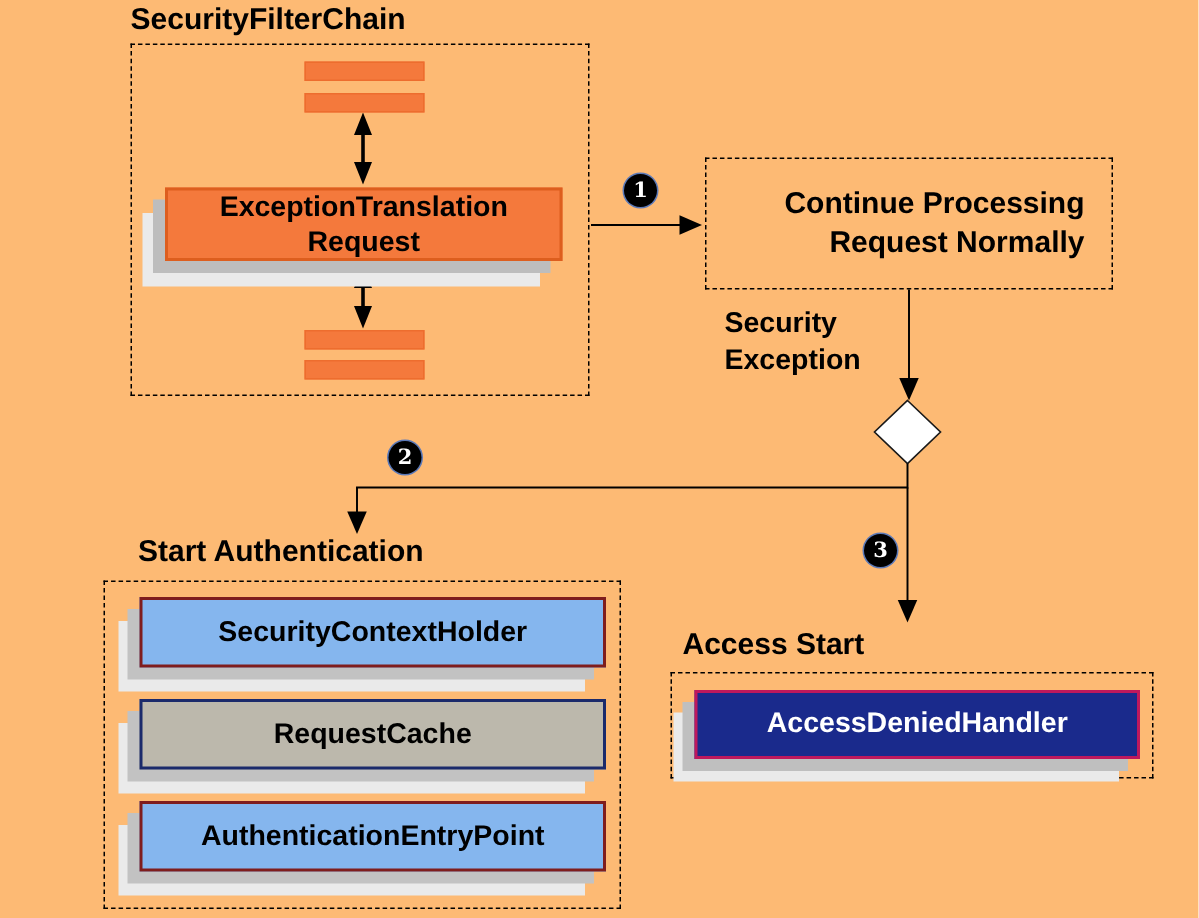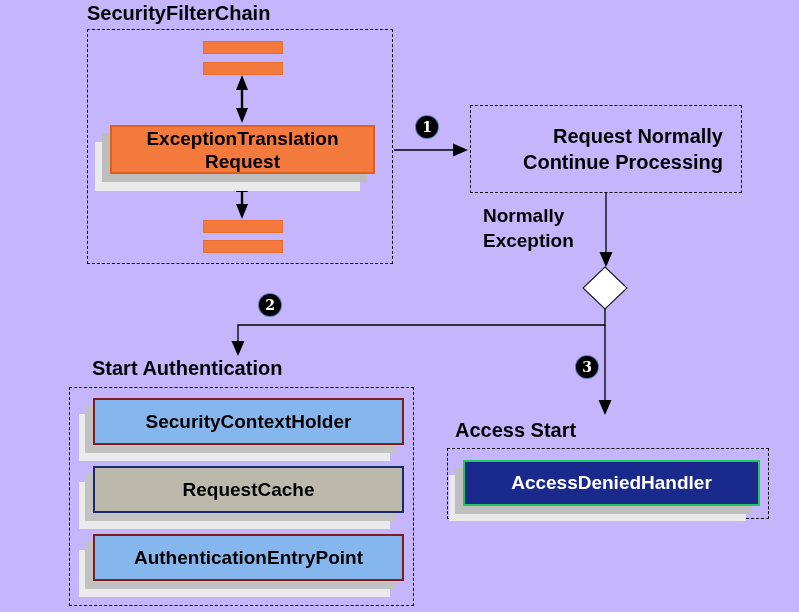--- a/index.html
+++ b/index.html
@@ -1,17 +1,17 @@
 <!DOCTYPE html>
 <html><head>
 <meta charset="utf-8">
 <style>
   html,body{margin:0;padding:0;background:#ffffff;}
   .canvas{
-    position:relative;width:799px;height:612px;background:#c4b5fd;overflow:hidden;
+    position:relative;width:799px;height:612px;background:#fdba74;overflow:hidden;
     font-family:"Liberation Sans",sans-serif;color:#000;
   }
   .overlay{position:absolute;left:0;top:0;width:799px;height:612px;pointer-events:none;}
 
   .big-title{position:absolute;font-size:20px;font-weight:bold;white-space:nowrap;}
   .fc-title{left:87px;top:2px;}
   .sa-title{left:92px;top:357px;}
   .ad-title{left:455px;top:419px;}
 
   .dashed{position:absolute;border:1px dashed #000;background:transparent;box-sizing:border-box;}
@@ -39,21 +39,21 @@
     position:absolute;left:23px;width:311px;height:47px;box-sizing:border-box;
     display:flex;justify-content:center;align-items:center;
     font-size:19px;font-weight:bold;
     box-shadow:-8px 8px 0 #C2C2C2,-14px 16px 0 #EAEAEA;
   }
   .box-blue{background:#85B6EE;border:2px solid #7f1d1d;color:#000;}
   .box-gray{background:#BCB8AC;border:2px solid #1B2A6B;color:#000;}
   .sa-1{top:10px;} .sa-2{top:78px;} .sa-3{top:146px;text-align:right;}
   .box-navy{
     position:absolute;left:15px;top:11px;width:297px;height:46px;box-sizing:border-box;
-    background:#1A2A8C;border:2px solid #22c55e;color:#ffffff;
+    background:#1A2A8C;border:2px solid #be185d;color:#ffffff;
     display:flex;justify-content:center;align-items:center;
     font-size:19px;font-weight:bold;
     box-shadow:-8px 8px 0 #BFBFBF,-14px 15px 0 #EAEAEA;
   }
 
   .sec-exc{position:absolute;left:483px;top:203px;font-size:19px;font-weight:bold;line-height:25px;}
 
   .badge{
     position:absolute;width:22px;height:22px;border-radius:50%;
     background:#000;color:#fff;display:flex;justify-content:center;align-items:center;
@@ -116,26 +116,26 @@
     </div>
     <div class="bar bar3"></div>
     <div class="bar bar4"></div>
   </div>
 
   <div class="badge badge-1">1</div>
   <div class="badge badge-2">2</div>
   <div class="badge badge-3">3</div>
 
   <div class="dashed continue-box">
+    <div>Continue Processing</div>
     <div>Request Normally</div>
-    <div>Continue Processing</div>
   </div>
 
   <div class="sec-exc">
-    <div>Normally</div>
+    <div>Security</div>
     <div>Exception</div>
   </div>
 
   <div class="big-title sa-title">Start Authentication</div>
   <div class="dashed sa-box">
     <div class="inner-box box-blue sa-1">SecurityContextHolder</div>
     <div class="inner-box box-gray sa-2">RequestCache</div>
     <div class="inner-box box-blue sa-3">AuthenticationEntryPoint</div>
   </div>
 

